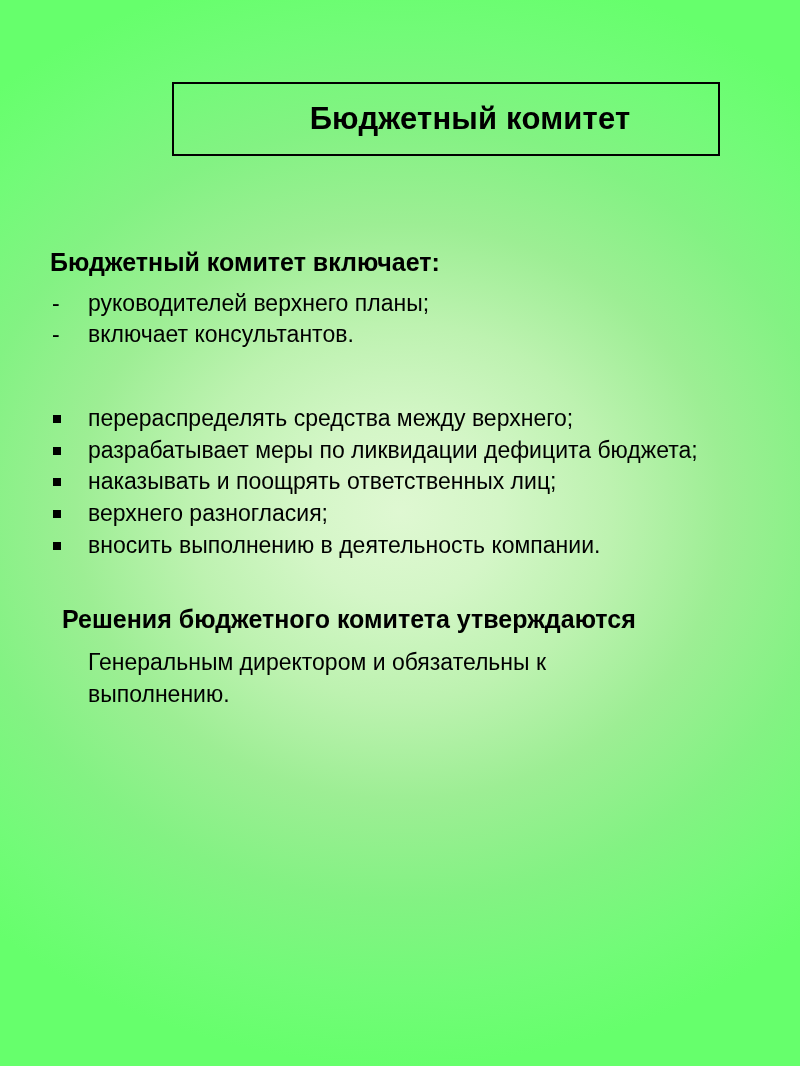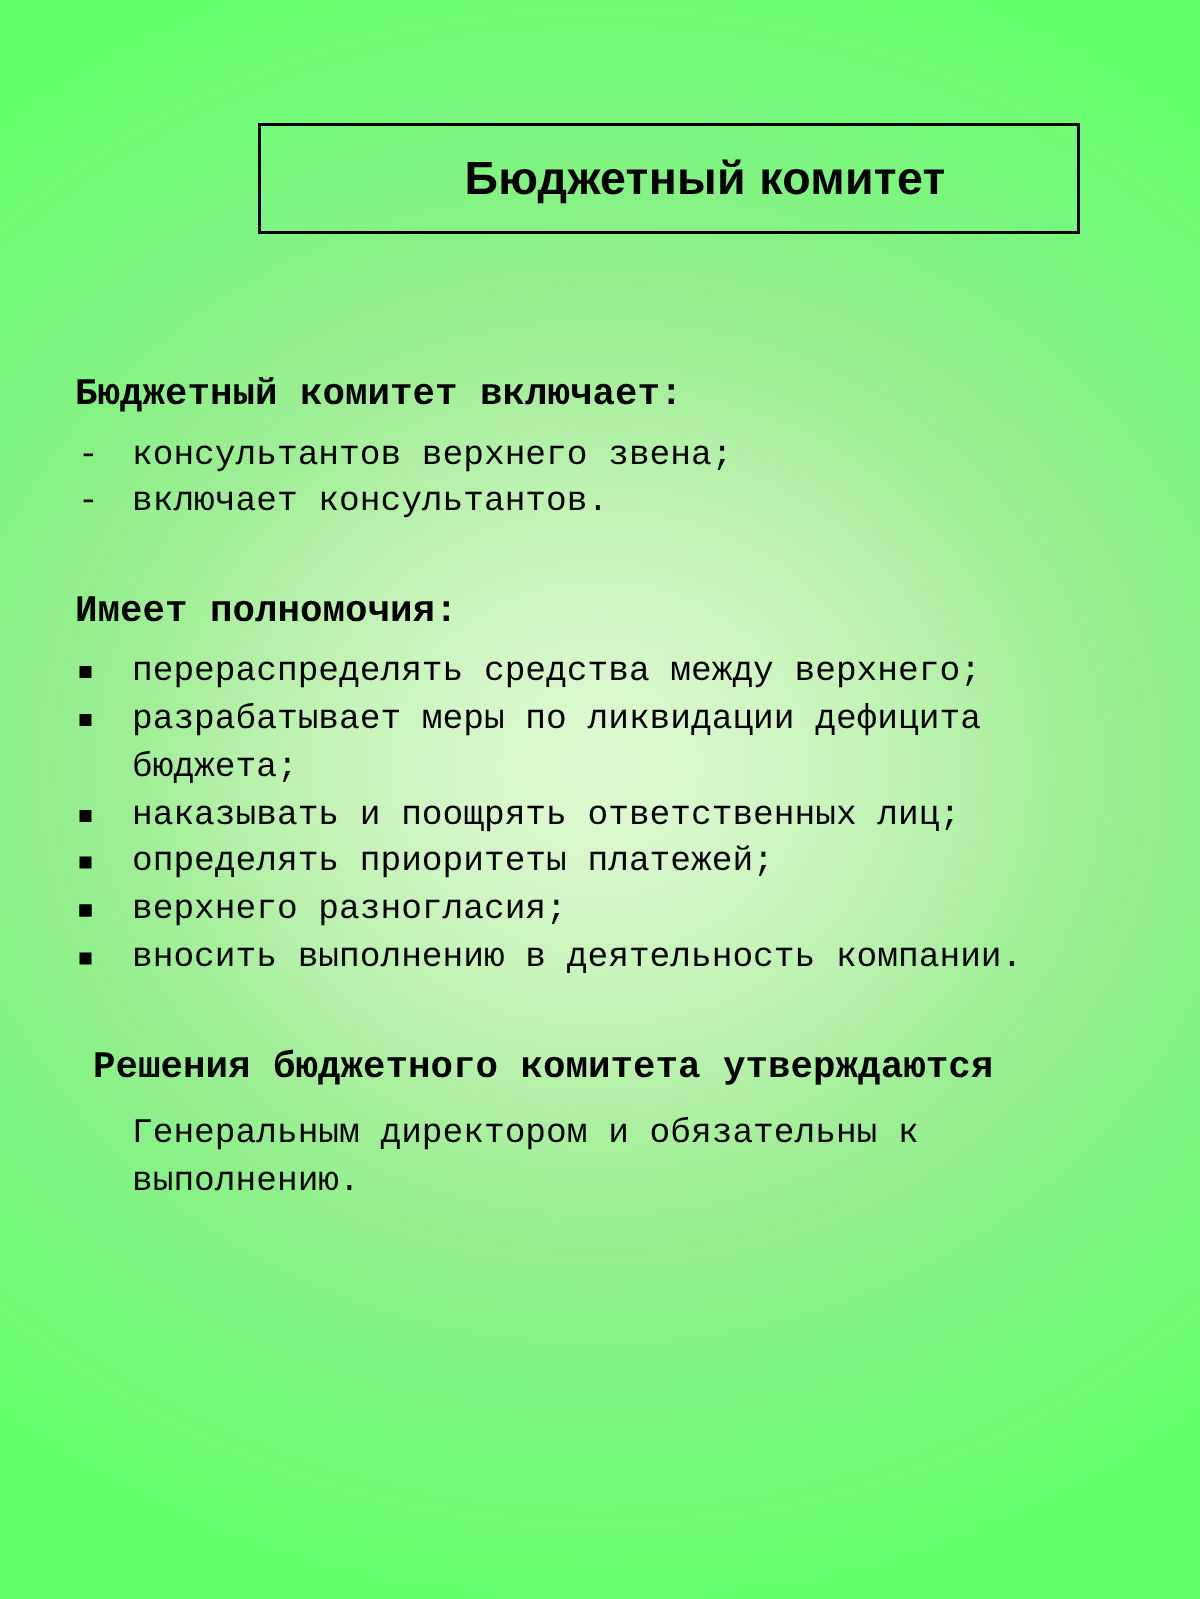--- a/index.html
+++ b/index.html
@@ -56,21 +56,21 @@
   }
 
   
   .content {
     position: absolute;
     left: 50px;
     top: 248px;
     width: 716px;
   }
 
-  .section { margin: 0; font-family: Liberation Mono, monospace; }
+  .section { margin: 0; }
 
   .section-heading {
     font-size: 25px;
     font-weight: bold;
     color: #000000;
     line-height: 1.18;
     margin: 0;
     white-space: nowrap;
   }
 
@@ -141,50 +141,48 @@
   </div>
 
   <div class="content">
 
     <div class="section">
       <p class="section-heading">Бюджетный комитет включает:</p>
       <div class="heading-gap"></div>
       <ul class="bullets dash-list">
         <li>
           <span class="marker">-</span>
-          <span>консультантов верхнего звена;</span>
+          <span>руководителей верхнего планы;</span>
         </li>
         <li>
           <span class="marker">-</span>
           <span> включает  консультантов.</span>
         </li>
       </ul>
     </div>
 
     <div class="spacer-sm"></div>
 
     <div class="section">
-      <p class="section-heading">Имеет полномочия:</p>
       <div class="heading-gap"></div>
       <ul class="bullets square-list">
         <li>
           <span class="marker"></span>
           <span> перераспределять средства между верхнего;</span>
         </li>
         <li>
           <span class="marker"></span>
           <span> разрабатывает меры по ликвидации дефицита бюджета;</span>
         </li>
         <li>
           <span class="marker"></span>
           <span> наказывать и поощрять  ответственных лиц;</span>
         </li>
         <li>
           <span class="marker"></span>
-          <span>определять приоритеты платежей;</span>
         </li>
         <li>
           <span class="marker"></span>
         </li>
         <li>
           <span class="marker"></span>
           <span> верхнего разногласия;</span>
         </li>
         <li>
           <span class="marker"></span>

